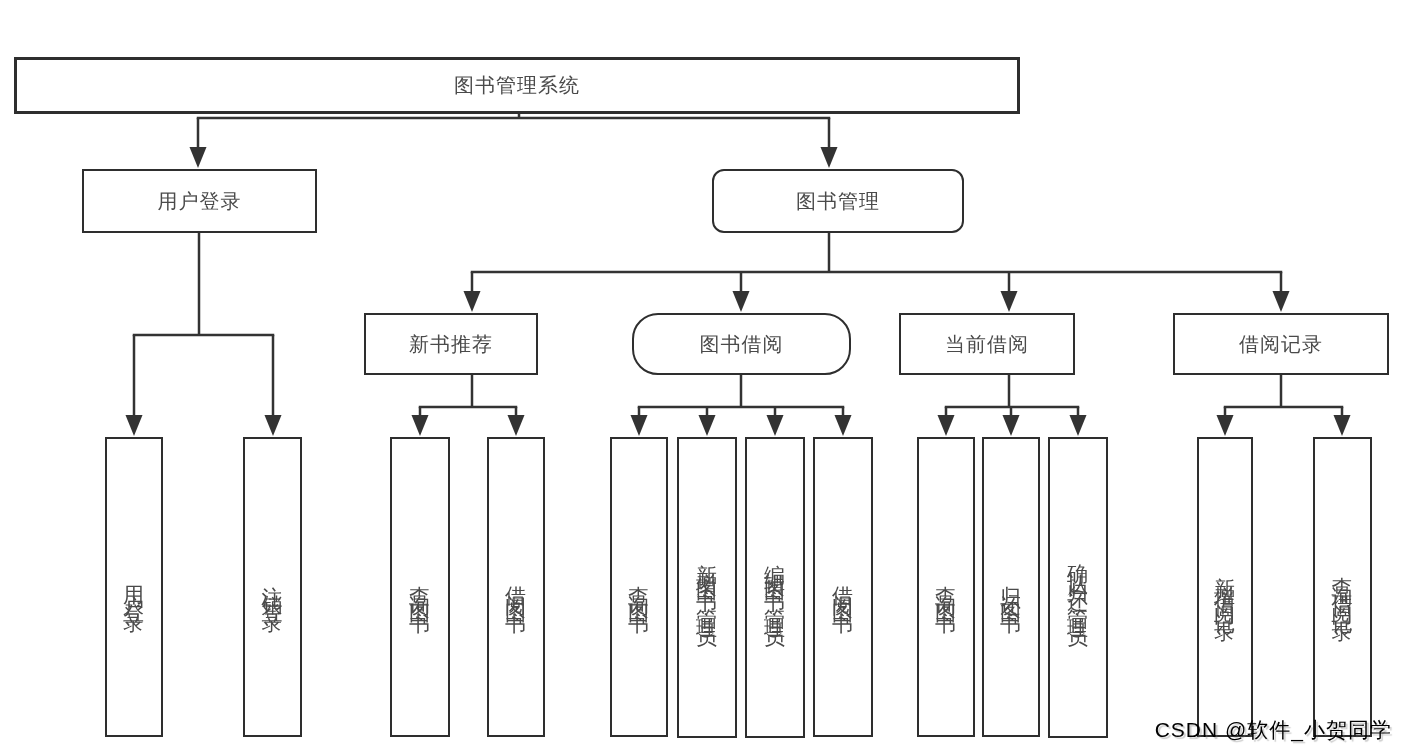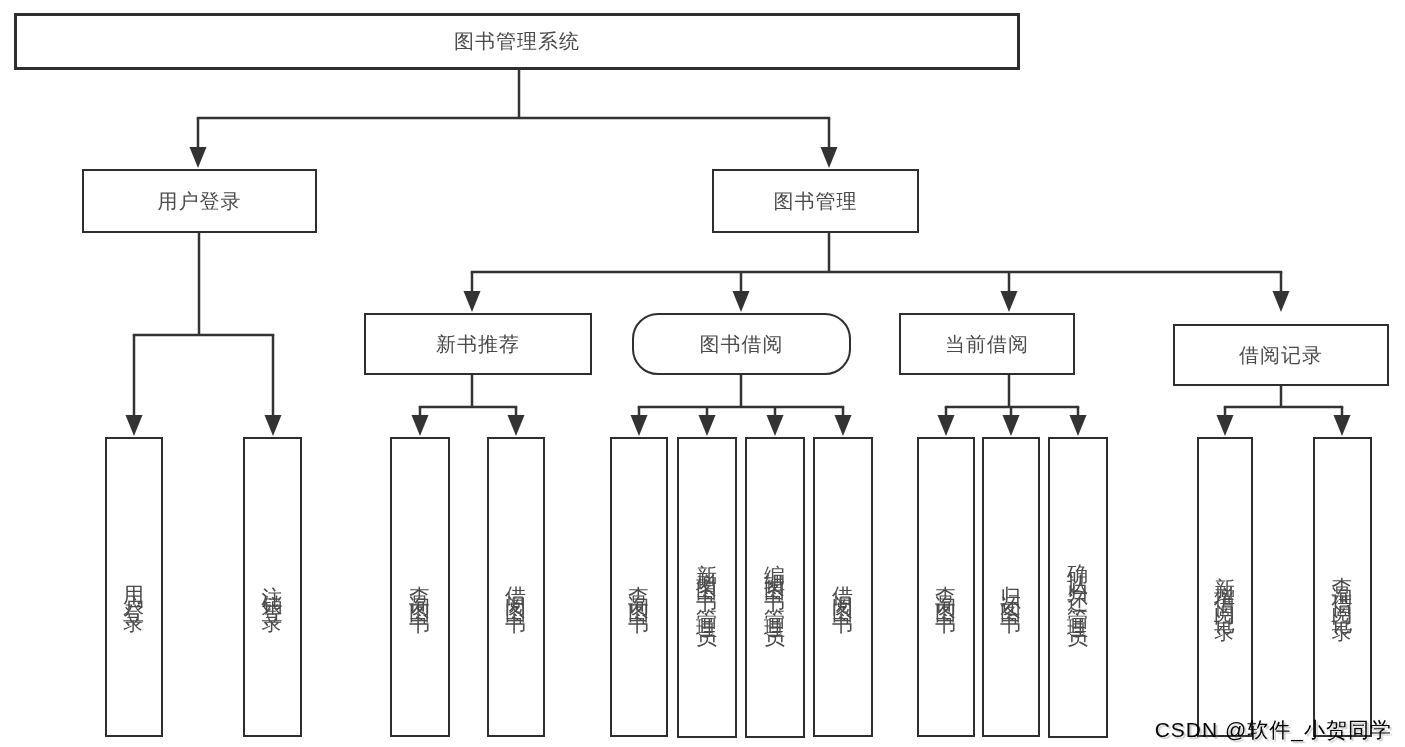--- a/index.html
+++ b/index.html
@@ -20,21 +20,21 @@
     position: absolute;
     box-sizing: border-box;
     background: #ffffff;
     border: 2.5px solid #2e2e2e;
     display: flex;
     align-items: center;
     justify-content: center;
     color: #4a4a4a;
     z-index: 2;
   }
-  .node.root { border-width: 3px; }
+  .node.root { border-width: 3px; margin-top: 44px; }
   .h-label {
     font-size: 20px;
     letter-spacing: 1px;
     white-space: nowrap;
   }
   .v-node {
     writing-mode: vertical-rl;
     text-orientation: mixed;
     font-size: 21px;
     letter-spacing: 9px;
@@ -135,34 +135,34 @@
     </g>
   </svg>
 
   <div class="node root" style="left:14px; top:13px; width:1006px; height:57px;">
     <span class="h-label">图书管理系统</span>
   </div>
 
   <div class="node" style="left:82px; top:169px; width:235px; height:64px;">
     <span class="h-label">用户登录</span>
   </div>
-  <div class="node" style="left:712px; top:169px; width:207px; height:64px;">
+  <div class="node" style="left:712px; top:169px; width:252px; height:64px;border-radius:12px;">
     <span class="h-label">图书管理</span>
   </div>
 
-  <div class="node" style="left:364px; top:313px; width:228px; height:62px;">
+  <div class="node" style="left:364px; top:313px; width:174px; height:62px;">
     <span class="h-label">新书推荐</span>
   </div>
   <div class="node" style="left:632px; top:313px; width:219px; height:62px;border-radius:26px;">
     <span class="h-label">图书借阅</span>
   </div>
   <div class="node" style="left:899px; top:313px; width:176px; height:62px;">
     <span class="h-label">当前借阅</span>
   </div>
-  <div class="node" style="left:1173px; top:324px; width:216px; height:62px;">
+  <div class="node" style="left:1173px; top:313px; width:216px; height:62px;">
     <span class="h-label">借阅记录</span>
   </div>
 
   <div class="node v-node" style="left:105px; top:437px; width:58px; height:300px;">用户登录</div>
   <div class="node v-node" style="left:243px; top:437px; width:59px; height:300px;">注销登录</div>
 
   <div class="node v-node" style="left:390px; top:437px; width:60px; height:300px;">查询图书</div>
   <div class="node v-node" style="left:487px; top:437px; width:58px; height:300px;">借阅图书</div>
 
   <div class="node v-node" style="left:610px; top:437px; width:58px; height:300px;">查询图书</div>

